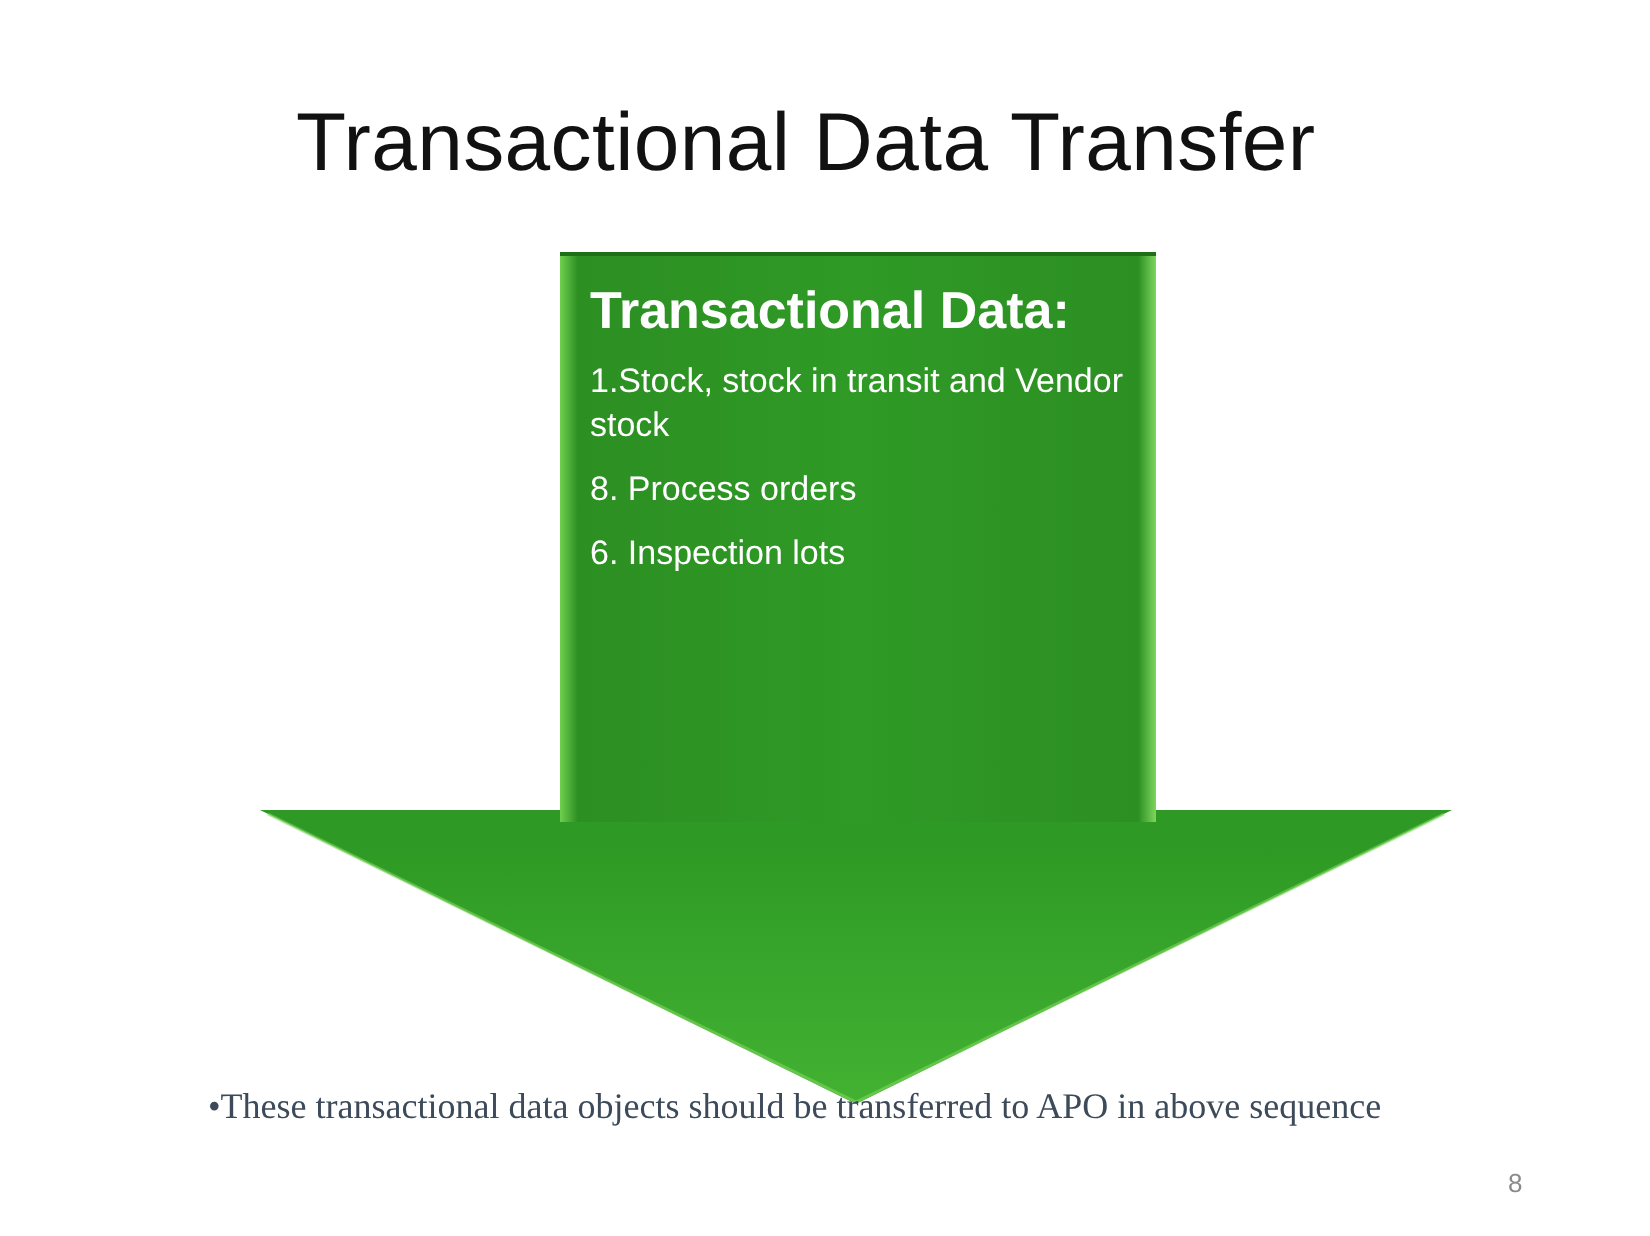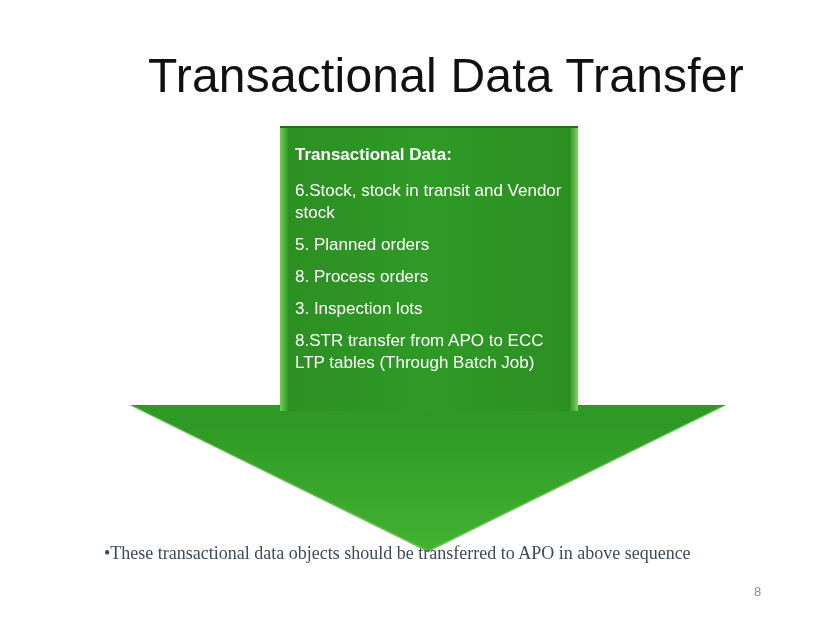--- a/index.html
+++ b/index.html
@@ -1,20 +1,20 @@
 <!DOCTYPE html>
 <html><head>
 <meta charset="utf-8">
 <style>
   html, body { margin: 0; padding: 0; }
   body { width: 825px; height: 618px; background: #ffffff; position: relative; overflow: hidden; font-family: "Liberation Sans", "DejaVu Sans", sans-serif; }
-  .title { position: absolute; left: 148px; top: 48px; font-size: 48px; color: #111; letter-spacing: 0.2px; font-weight: normal; }
+  .title { position: absolute; left: 148px; top: 48px; font-size: 41px; color: #111; letter-spacing: 0.2px; font-weight: normal; }
   .arrow-svg { position: absolute; left: 0; top: 0; }
   .arrow-text { position: absolute; left: 295px; top: 140px; width: 280px; color: #ffffff; }
-  .arrow-heading { font-size: 17px; font-weight: bold; margin: 0 0 10px 0; line-height: 30px; }
+  .arrow-heading { font-size: 26px; font-weight: bold; margin: 0 0 10px 0; line-height: 30px; }
   .arrow-item { font-size: 17px; line-height: 22px; margin: 0 0 10px 0; }
   .footer-note { position: absolute; left: 104px; top: 540px; width: 690px; font-size: 18px; line-height: 27px; color: #3c4a5a; font-family: Liberation Serif, serif; }
   .page-number { position: absolute; left: 754px; top: 584px; font-size: 13px; color: #8a8a8a; }
 </style>
 </head>
 <body>
 
 <div>
   <div class="title">Transactional Data Transfer</div>
 
@@ -35,22 +35,20 @@
     </defs>
     <polygon points="130,405 280,405 280,126 578,126 578,405 726,405 428,552" fill="url(#headGrad)"></polygon>
     <rect x="280" y="126" width="298" height="285" fill="url(#shaftGrad)"></rect>
     <line x1="280" y1="127" x2="578" y2="127" stroke="#1f6e18" stroke-width="2"></line>
     <line x1="134" y1="407" x2="428" y2="551" stroke="#7fd65e" stroke-width="1.5" opacity="0.6"></line>
     <line x1="722" y1="407" x2="428" y2="551" stroke="#7fd65e" stroke-width="1.5" opacity="0.6"></line>
   </svg>
 
   <div class="arrow-text">
     <div class="arrow-heading">Transactional Data:</div>
-    <div class="arrow-item">6.Stock, stock in transit and Vendor stock</div>
-    <div class="arrow-item">5. Planned orders</div>
+    <div class="arrow-item">1.Stock, stock in transit and Vendor stock</div>
     <div class="arrow-item">8. Process orders</div>
-    <div class="arrow-item">3. Inspection lots</div>
-    <div class="arrow-item">8.STR transfer from APO to ECC LTP tables (Through Batch Job)</div>
+    <div class="arrow-item">6. Inspection lots</div>
   </div>
 
   <div class="footer-note">•These transactional data objects should be transferred to APO in above sequence</div>
   <div class="page-number">8</div>
 </div>
 
 </body></html>

